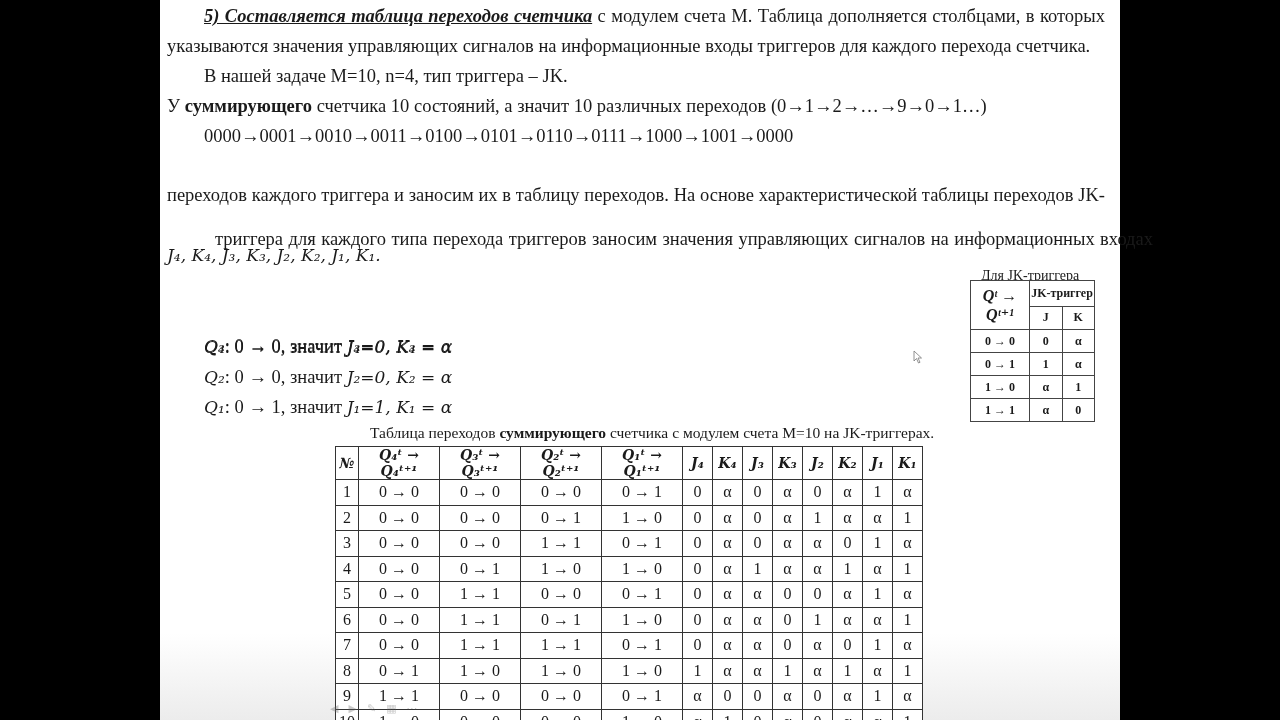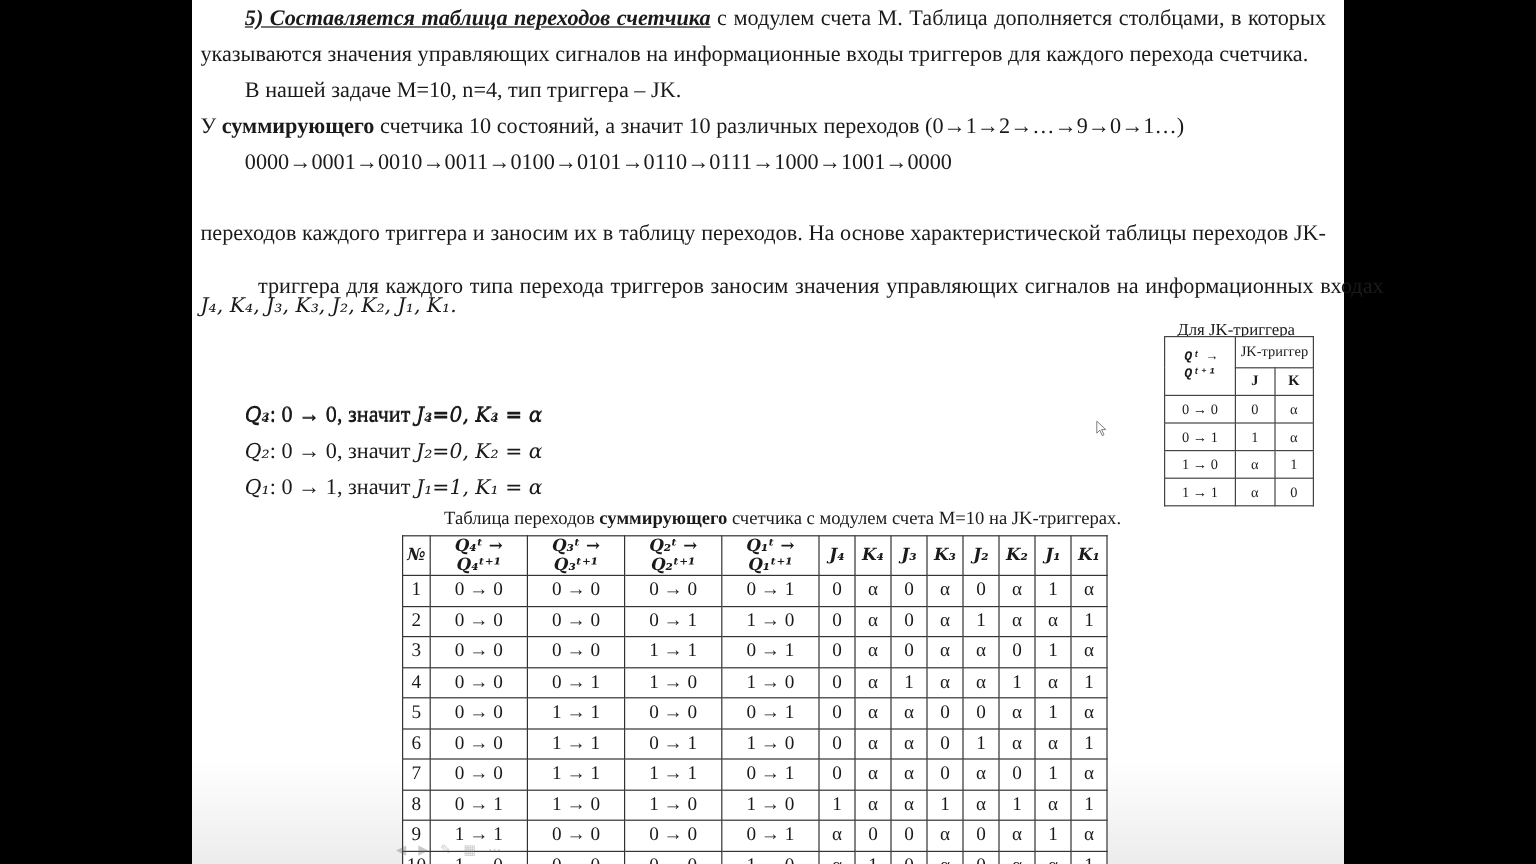--- a/index.html
+++ b/index.html
@@ -8,22 +8,22 @@
   .slide { position:absolute; left:160px; top:0; width:960px; height:720px;
            background:linear-gradient(to bottom,#ffffff 0%,#ffffff 88%,#ececec 100%); }
   .line { position:absolute; font-size:18.5px; white-space:nowrap; line-height:24px;text-align:center; }
   .just { text-align:justify; text-align-last:justify; }
   .heading { font-weight:bold; font-style:italic; text-decoration:underline; }
   .b { font-weight:bold; }
   .m { font-family:"DejaVu Serif",serif; font-style:italic; font-size:17px; }
 
   .jk-caption { position:absolute; left:821px; top:256px; font-size:14px;margin-top:12px; }
   table.jk { position:absolute; left:810px; top:280px; border-collapse:collapse; font-size:12px; background:#fff; }
-  table.jk td, table.jk th { border:1.5px solid #444; text-align:center; padding:0; font-weight:normal; }
-  table.jk th.hq { width:58px; height:48px; font-weight:bold; font-style:italic; font-size:11px;font-family:Liberation Mono, monospace; }
+  table.jk td, table.jk th { border:1.5px solid #444; text-align:center; padding:0; font-weight:bold; }
+  table.jk th.hq { width:58px; height:48px; font-weight:bold; font-style:italic; font-size:16px; }
   table.jk th.hjk { height:24px; width:64px; font-size:12px; }
   table.jk th.hjk2 { height:22px; width:31px; font-weight:bold; }
   table.jk td { height:22px; }
 
   .main-caption { position:absolute; left:210px; top:424px; font-size:15.5px; }
   table.main { position:absolute; left:175px; top:446px; border-collapse:collapse; font-size:16px; background:#fff; }
   table.main th, table.main td { border:1.6px solid #333; text-align:center; padding:0; height:24.5px; }
   table.main th { font-weight:bold; font-style:italic; font-size:14px; font-family:"DejaVu Serif",serif; }
   .c-num { width:22px; }
   .c-q { width:80px; }

